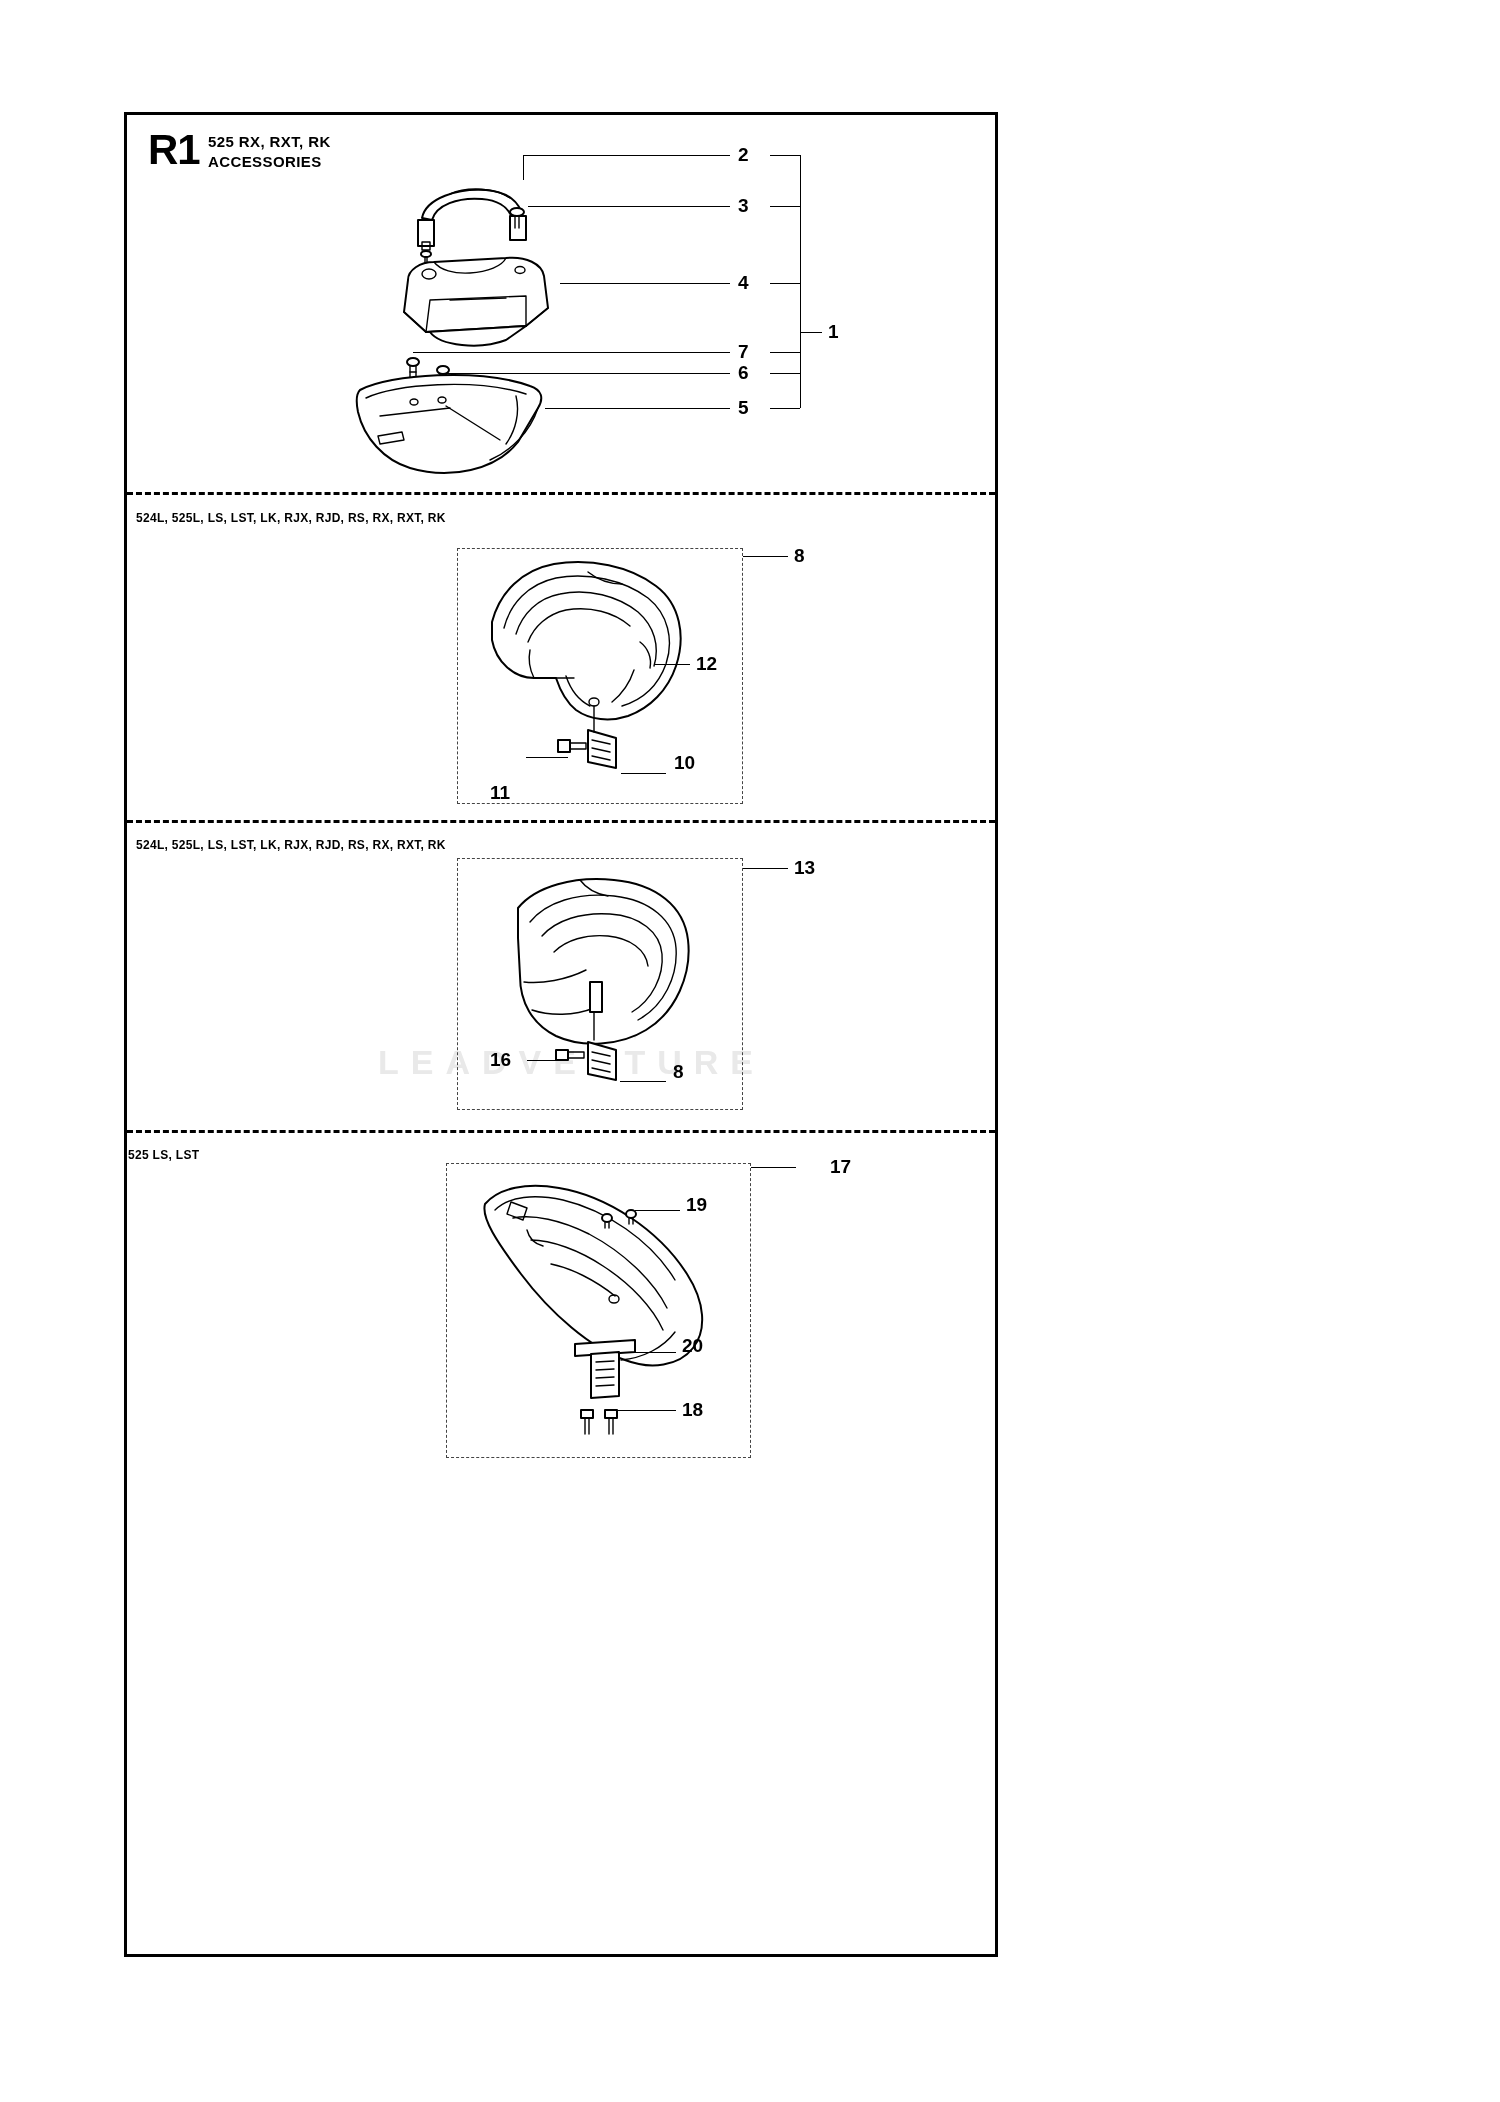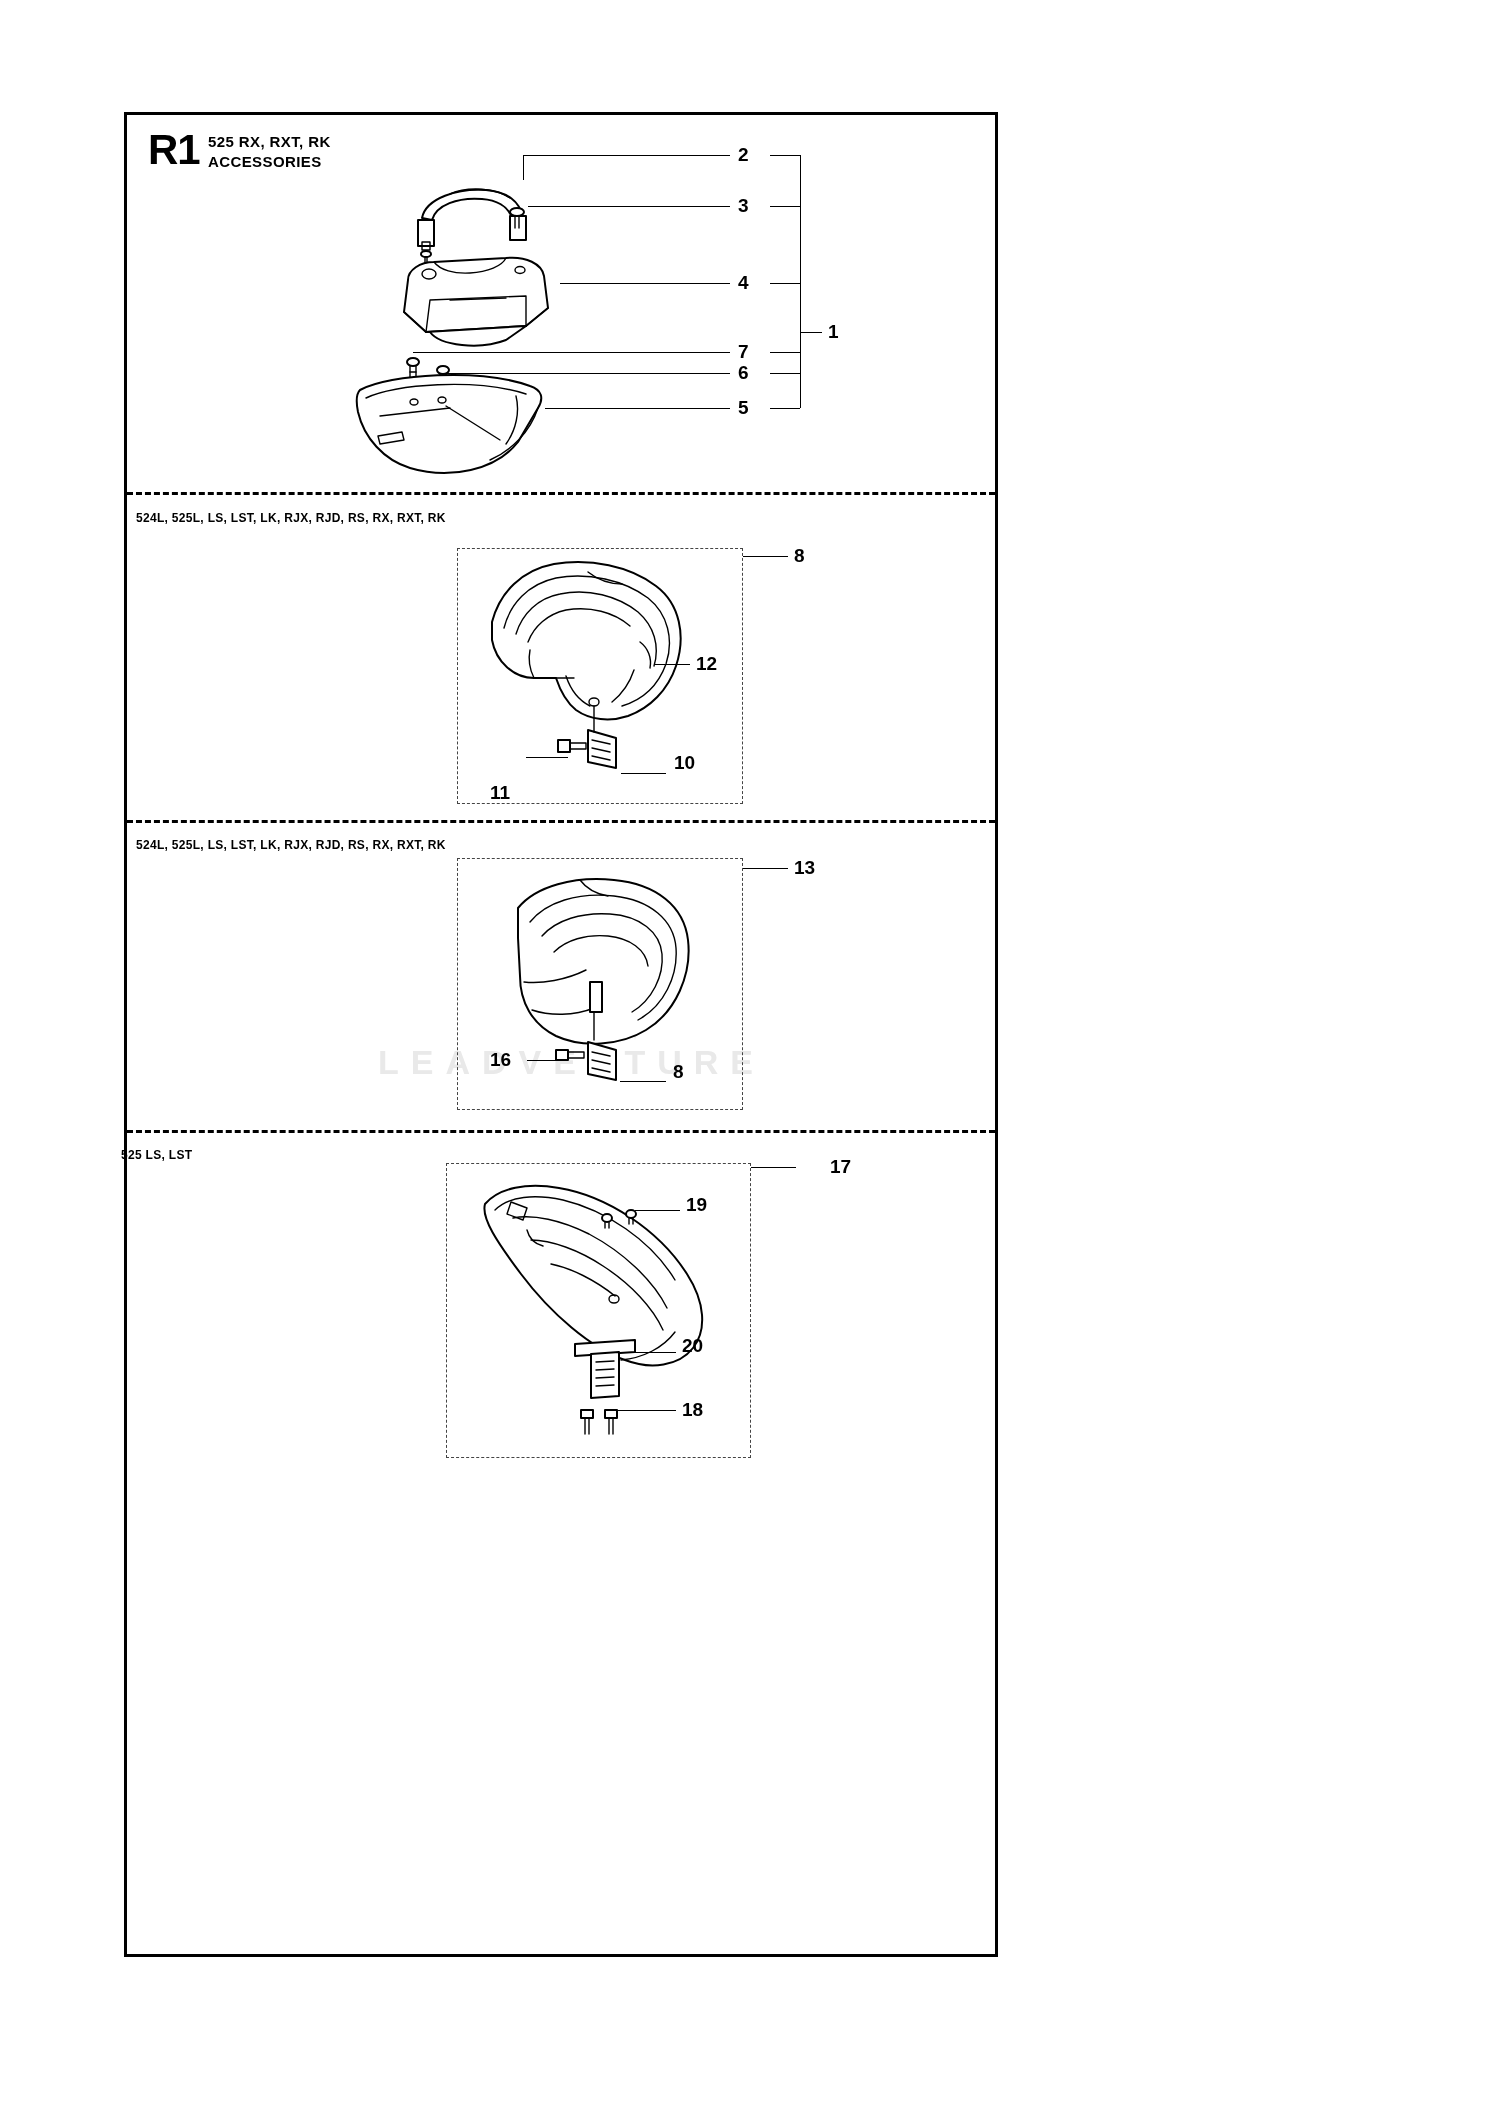--- a/index.html
+++ b/index.html
@@ -341,21 +341,21 @@
   <div class="callout" style="left:794px; top:857px;">13</div>
 
   <div class="lead-h" style="left:527px; top:1060px; width:40px;"></div>
   <div class="callout" style="left:490px; top:1049px;">16</div>
 
   <div class="lead-h" style="left:620px; top:1081px; width:46px;"></div>
   <div class="callout" style="left:673px; top:1061px;">8</div>
 
   <div class="divider" style="top:1130px;"></div>
 
-  <div class="section-label" style="left:121px; top:1148px;text-align:right;">525 LS, LST</div>
+  <div class="section-label" style="left:128px; top:1148px;text-align:right;">525 LS, LST</div>
 
   <div class="group-box" style="left:446px; top:1163px; width:305px; height:295px;"></div>
 
   <div style="position:absolute; left:455px; top:1168px; width:290px; height:290px;">
     <svg width="290" height="290" viewBox="0 0 290 290">
       <g>
         <path class="part" d="M30 36 C44 20, 72 14, 104 20 C152 28, 204 62, 232 106 C250 134, 252 162, 238 180 C224 198, 196 202, 170 192 C136 180, 96 146, 66 106 C42 74, 26 50, 30 36 Z"></path>
         <path class="part-thin" d="M40 42 C54 28, 80 26, 108 32 C150 42, 196 72, 220 112"></path>
         <path class="part-thin" d="M58 50 C78 46, 106 52, 134 66 C168 84, 198 112, 212 140"></path>
         <path class="part-thin" d="M76 72 C96 72, 124 82, 148 98 C176 116, 198 140, 208 162"></path>

